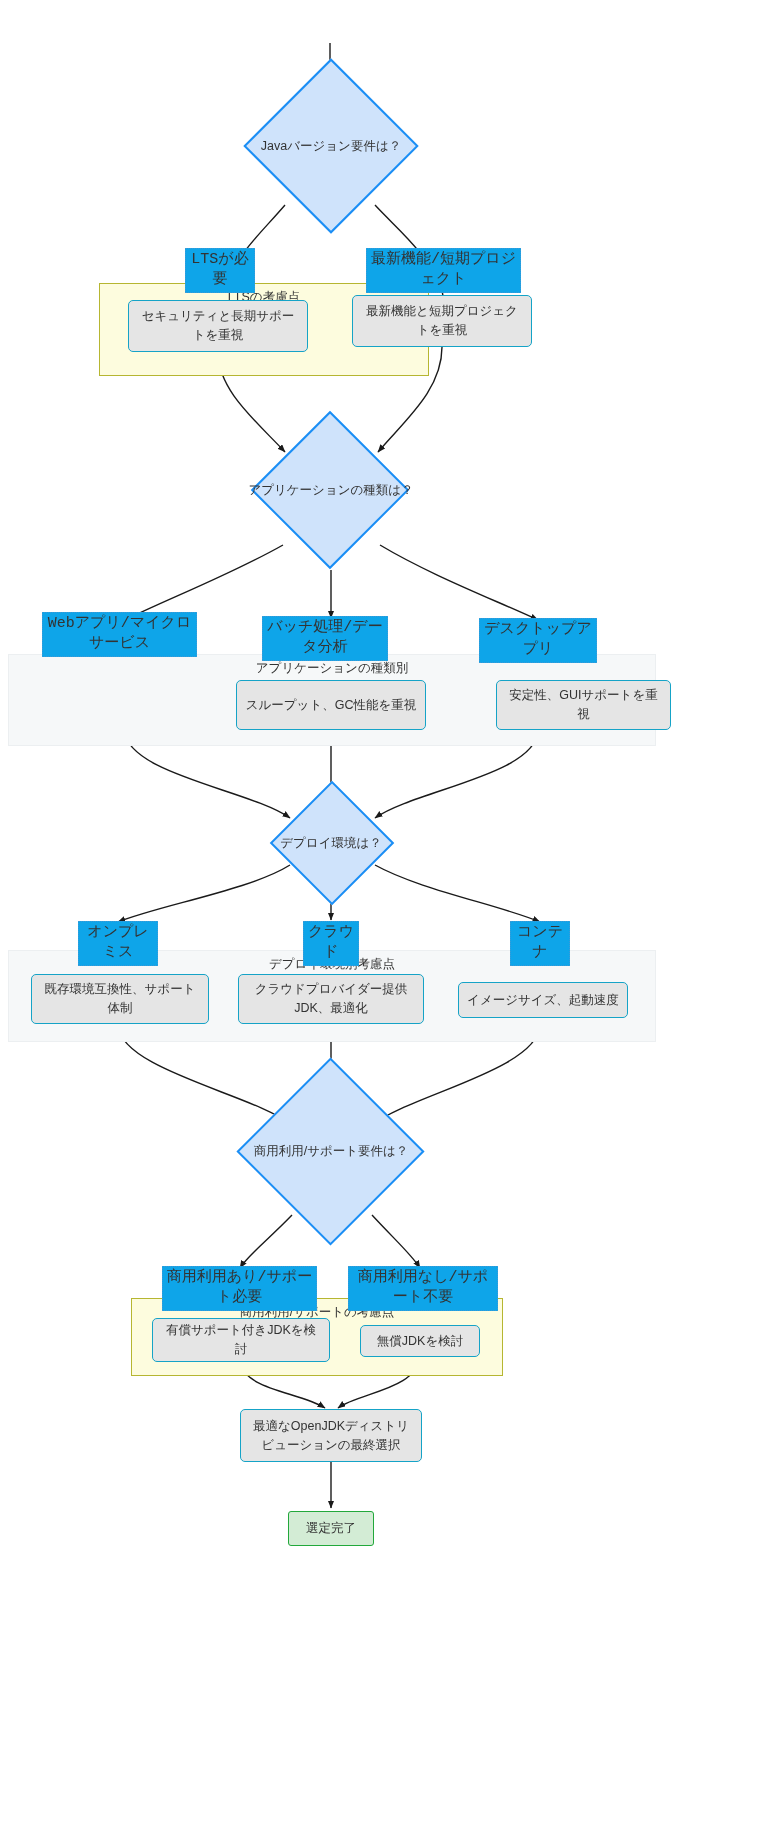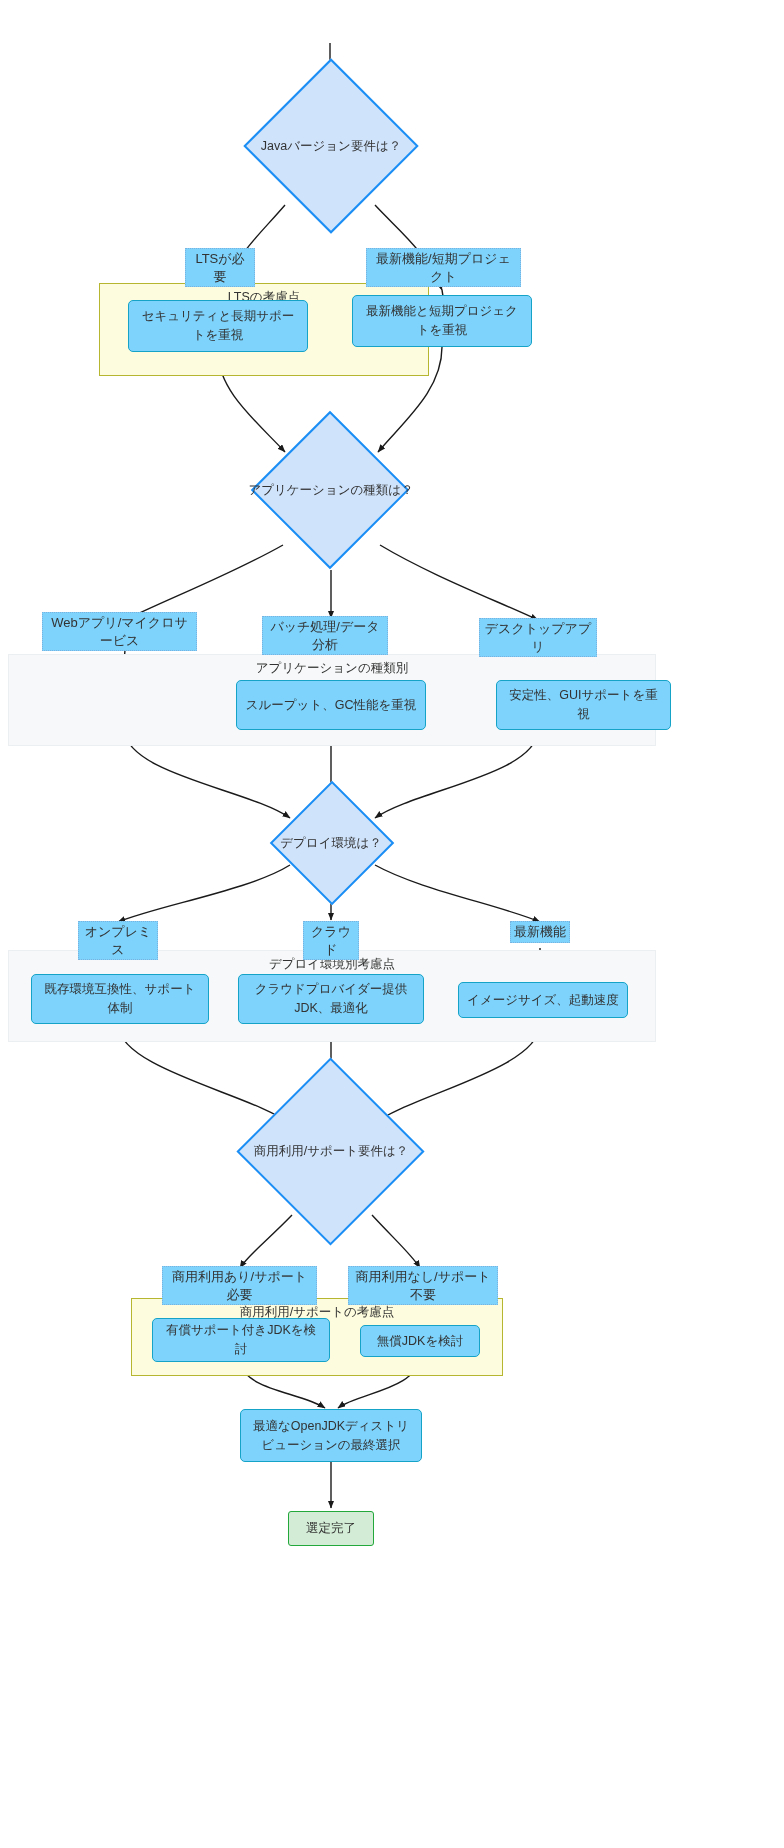--- a/index.html
+++ b/index.html
@@ -9,21 +9,21 @@
     position:relative;overflow:hidden;
     color:#333333;
   }
   #canvas{position:absolute;left:0;top:0;width:784px;height:1848px;}
   svg.edges{position:absolute;left:0;top:0;width:784px;height:1848px;pointer-events:none;}
 
   .node{position:absolute;box-sizing:border-box;display:flex;align-items:center;justify-content:center;text-align:center;}
 
   
   .proc{
-    background:#7dd3fc;border:1.6px solid #15a3c7;border-radius:5px;
+    background:#e5e5e5;border:1.6px solid #15a3c7;border-radius:5px;
     font-size:12.5px;line-height:1.5;color:#333;padding:8px 8px;
   }
   
   .terminal{
     background:#d3ecd5;border:1.8px solid #22a83b;border-radius:3px;
     font-size:12.5px;line-height:1.5;color:#333;padding:4px 10px;
   }
   
   .decision{
     background:transparent;border:none;font-size:12.5px;line-height:1.45;color:#333;
@@ -39,24 +39,25 @@
   .subgraph{position:absolute;box-sizing:border-box;}
   .subgraph .sgtitle{
     position:absolute;left:0;right:0;top:5px;text-align:center;
     font-size:12.5px;color:#333;
   }
   .sg-yellow{background:#fdfcde;border:1.5px solid #b6b631;}
   .sg-grey{background:#f6f8f9;border:1px solid #eceff1;}
 
   
   .elabel{
-    position:absolute;background:#7dd3fc;color:#333;
-    font-size:13px;line-height:1.35;text-align:center;
+    position:absolute;background:#0ea5e9;color:#333;
+    font-size:15px;line-height:1.35;text-align:center;
     padding:1px 3px;box-sizing:border-box;
     border:1px dotted rgba(120,140,190,.45);
+    font-family:Liberation Mono, monospace;
   }
 </style>
 </head>
 <body>
 
 <div id="canvas">
 
   <svg class="edges" viewBox="0 0 784 1848">
     <defs>
       <marker id="arrow" markerWidth="9" markerHeight="9" refX="7.5" refY="3.2" orient="auto" markerUnits="userSpaceOnUse">
@@ -170,21 +171,21 @@
     <span>安定性、GUIサポートを重視</span>
   </div>
 
   <div class="node decision" style="left:258px;top:800px;width:146px;height:86px;">
     <div class="dshape" style="left:30px;top:-1px;width:88px;height:88px;"></div>
     <div class="dlabel" style="width:150%;">デプロイ環境は？</div>
   </div>
 
   <div class="elabel" style="left:78px;top:921px;width:80px;">オンプレミス</div>
   <div class="elabel" style="left:303px;top:921px;width:56px;">クラウド</div>
-  <div class="elabel" style="left:510px;top:921px;width:60px;">最新機能</div>
+  <div class="elabel" style="left:510px;top:921px;width:60px;">コンテナ</div>
 
   <div class="node proc" style="left:31px;top:974px;width:178px;height:50px;">
     <span>既存環境互換性、サポート体制</span>
   </div>
   <div class="node proc" style="left:238px;top:974px;width:186px;height:50px;">
     <span>クラウドプロバイダー提供JDK、最適化</span>
   </div>
   <div class="node proc" style="left:458px;top:982px;width:170px;height:36px;">
     <span>イメージサイズ、起動速度</span>
   </div>

